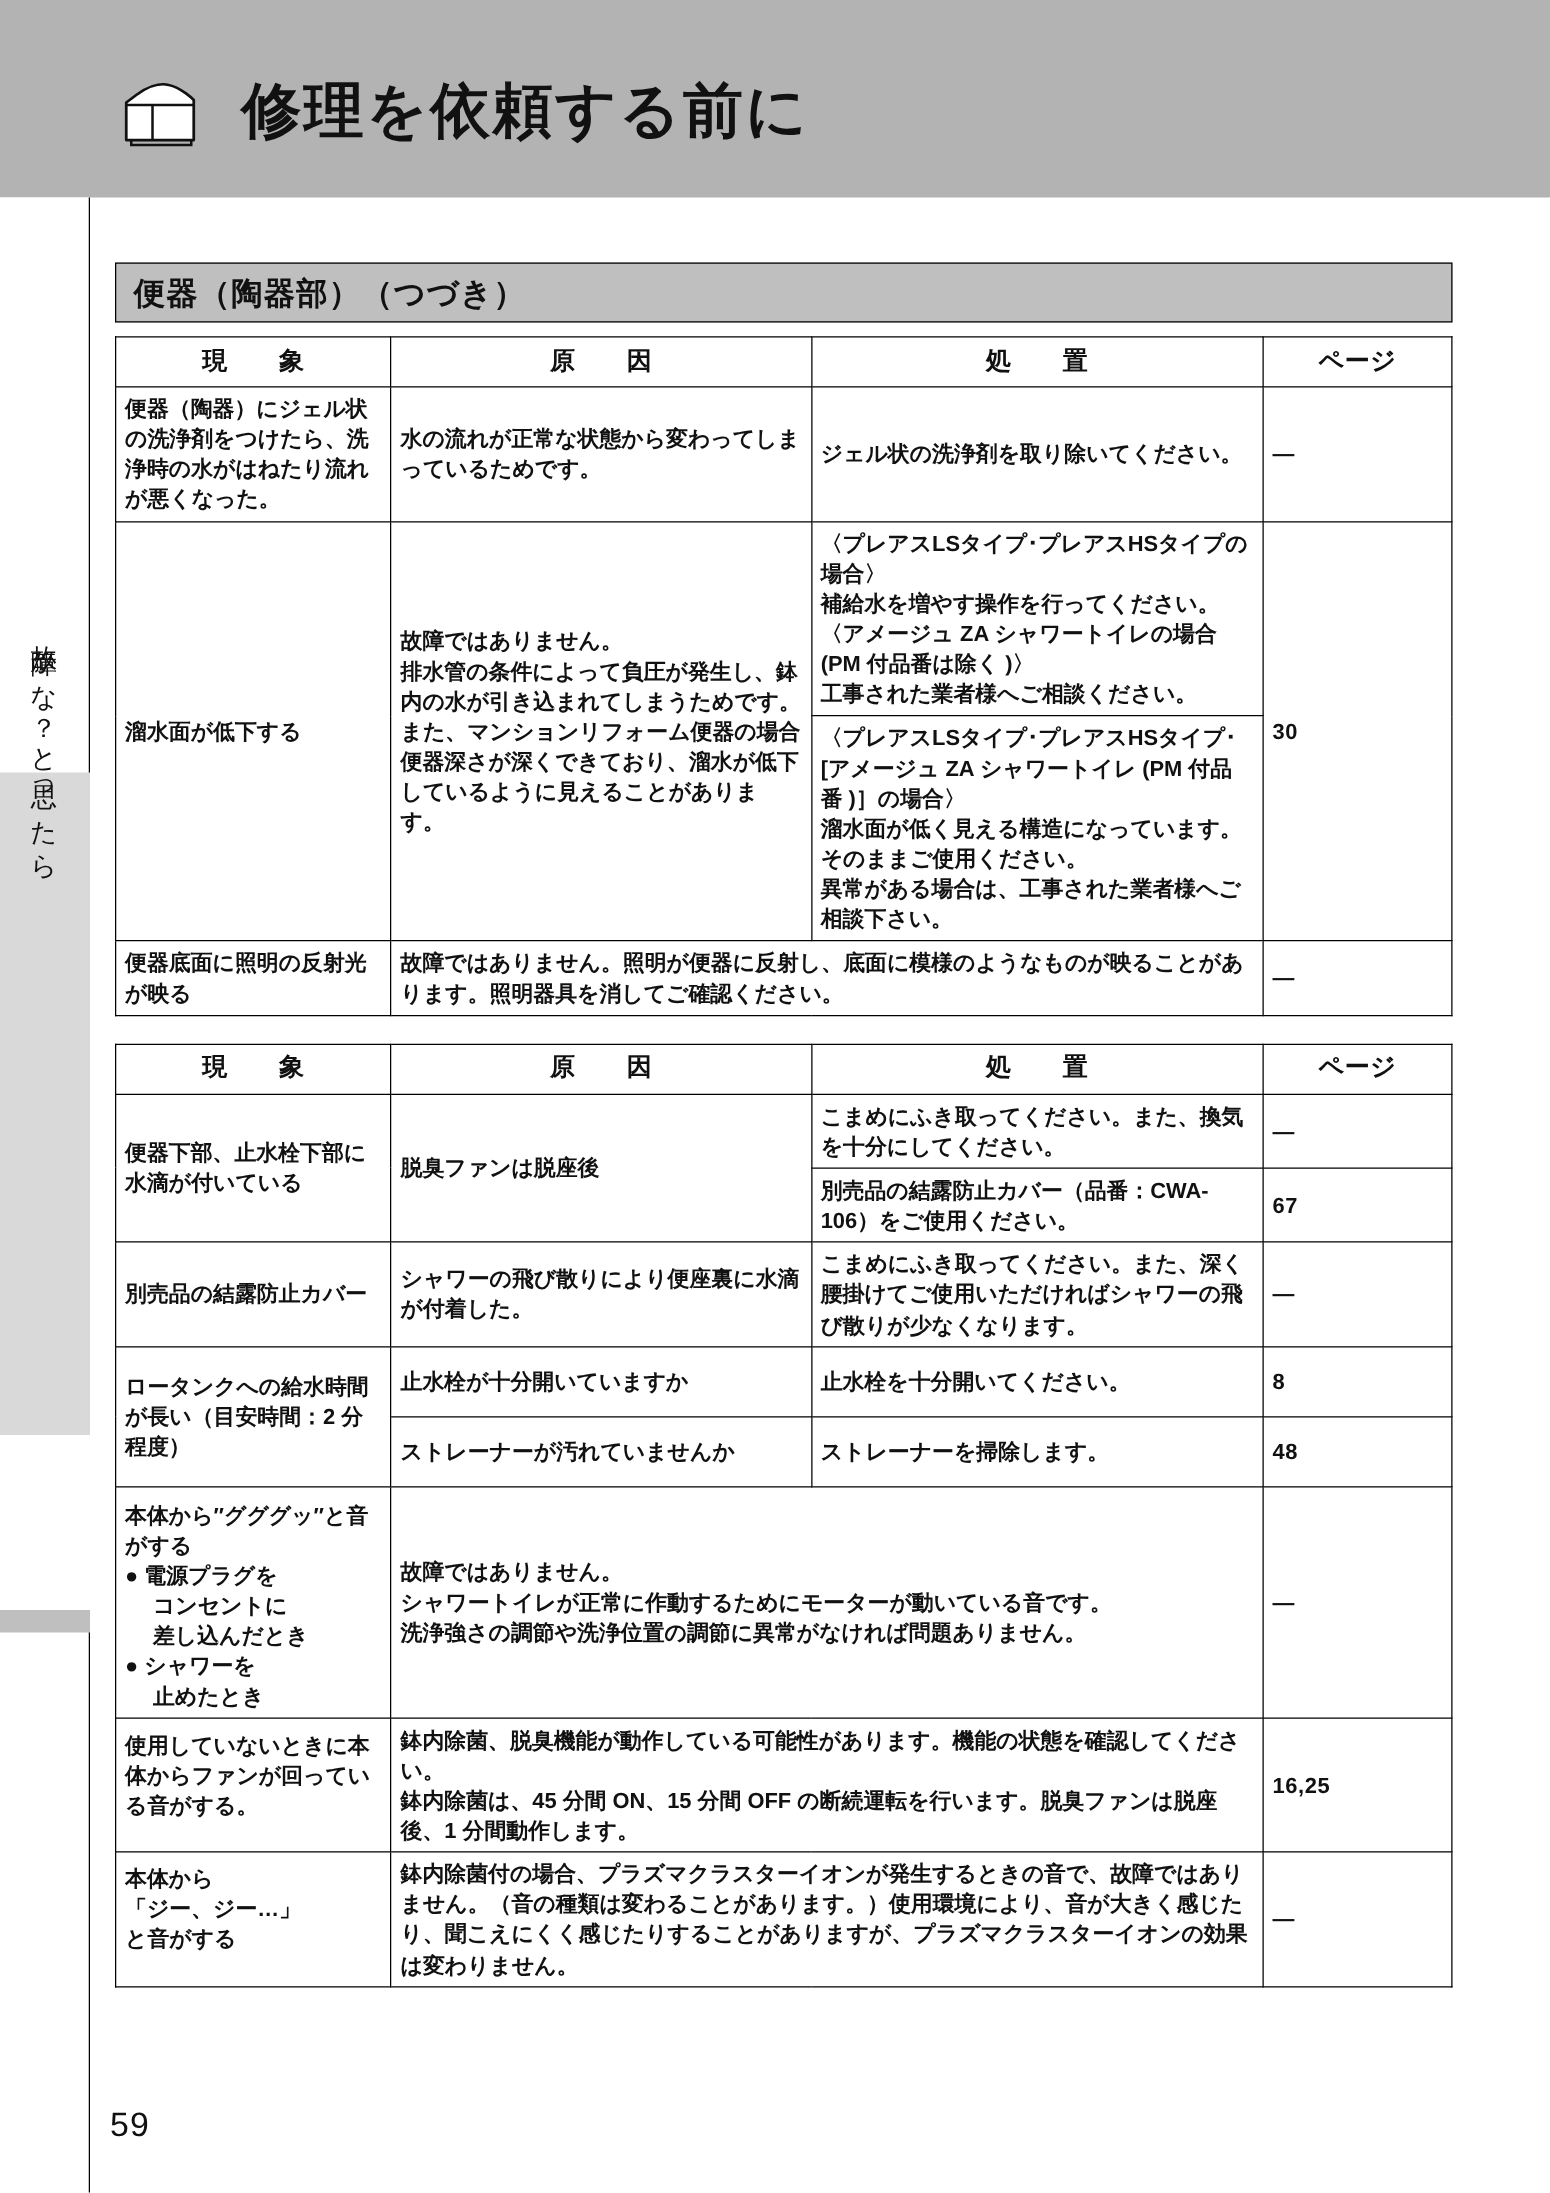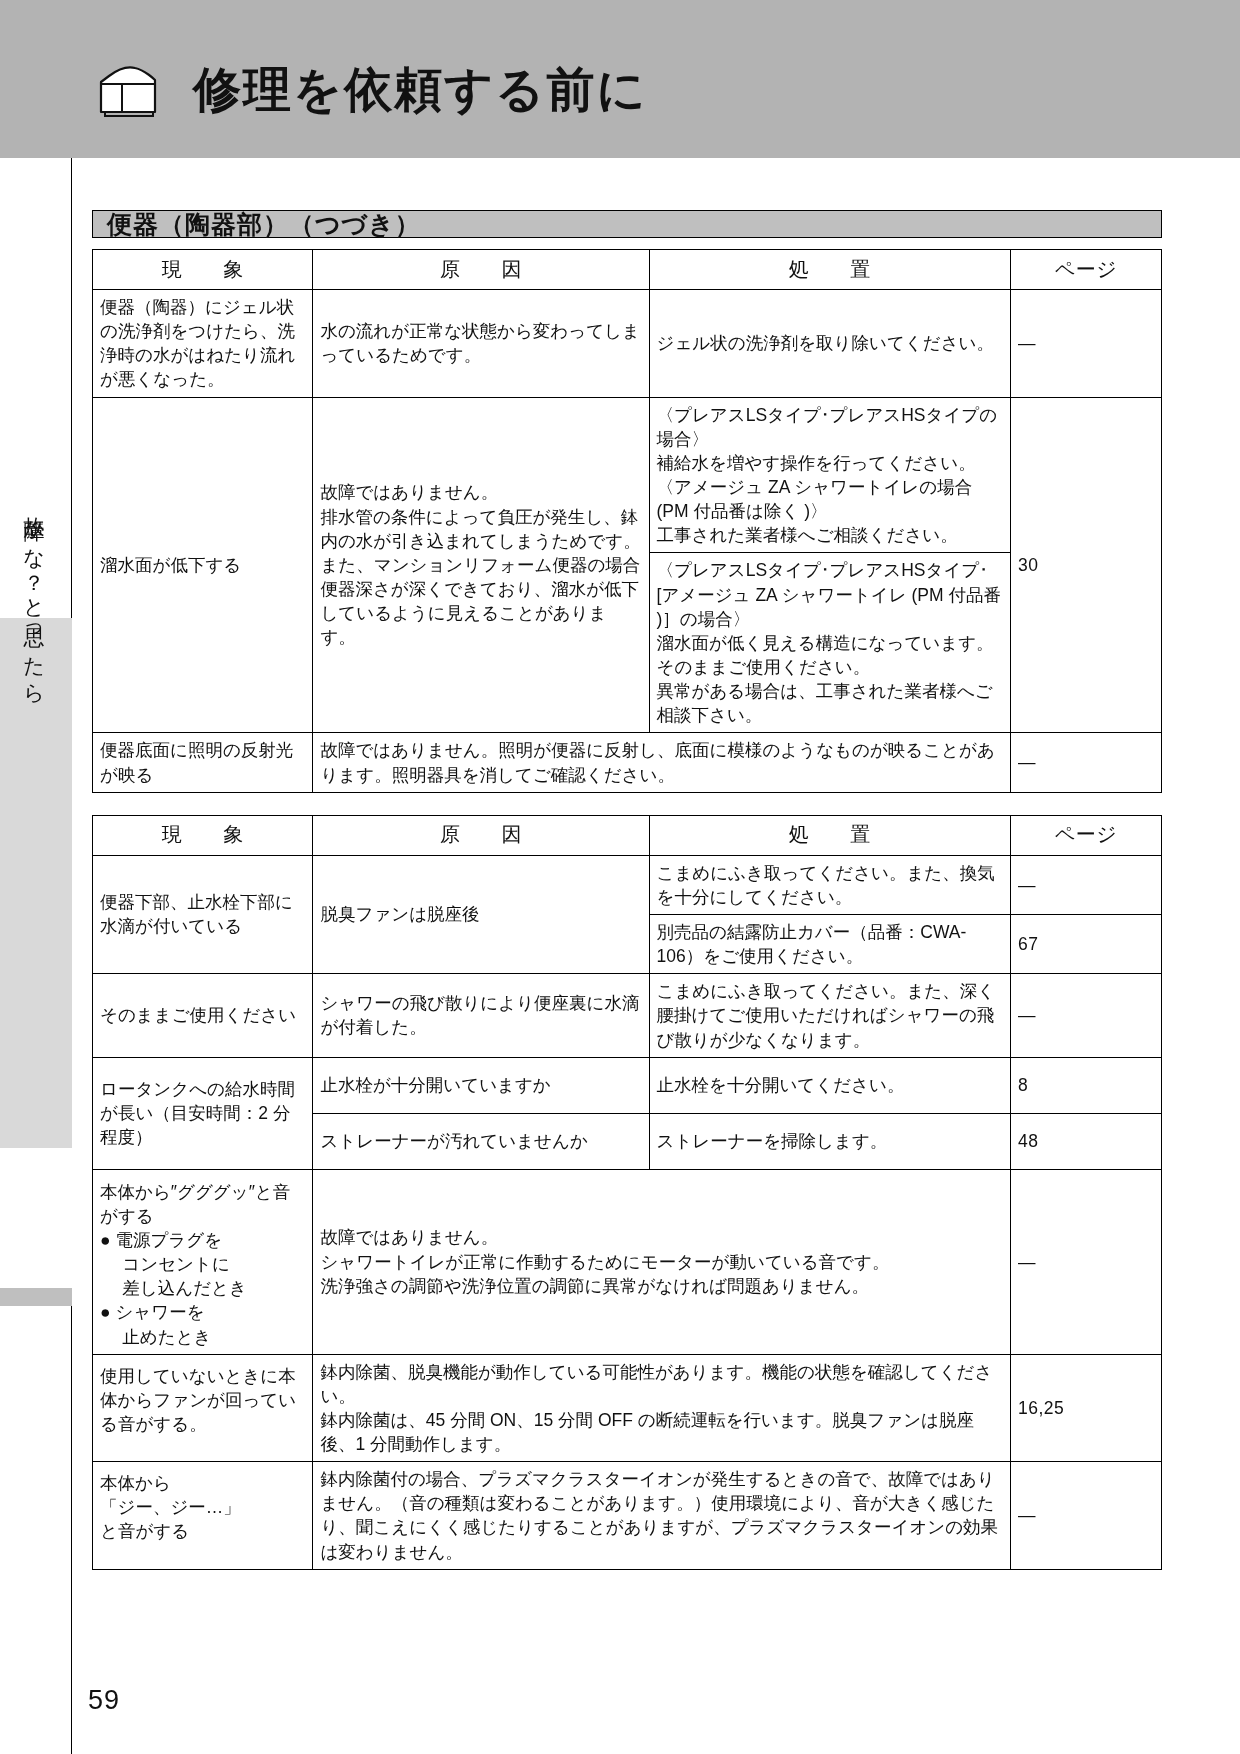--- a/index.html
+++ b/index.html
@@ -76,21 +76,21 @@
   .content {
     position: absolute;
     left: 72px; top: 158px;
     width: 1168px;
     padding: 52px 78px 0 20px;
   }
 
   .section-bar {
     background: #bfbfbf;
     border: 1px solid #000;
-    height: 28px;
+    height: 48px;
     display: flex;
     align-items: center;
     padding-left: 14px;
     font-size: 25px;
     font-weight: bold;
     letter-spacing: 1px;
     color: #111;
     margin-bottom: 11px;
   }
 
@@ -100,21 +100,21 @@
     table-layout: fixed;
     border: 1.5px solid #000;
   }
   table.tbl td, table.tbl th {
     border: 1px solid #000;
     vertical-align: middle;
     padding: 5px 7px;
     font-size: 17.5px;
     line-height: 1.38;
     color: #111;
-    font-weight: normal;
+    font-weight: bold;
     text-align: left;
   }
   table.tbl thead th {
     text-align: center;
     font-size: 20px;
     height: 40px;
     padding: 3px 4px;
     letter-spacing: 0.5px;
   }
   .hd-sp-narrow { letter-spacing: 2px; }
@@ -245,21 +245,21 @@
         <td rowspan="2">脱臭ファンは脱座後</td>
         <td class="small" style="height:58px">こまめにふき取ってください。また、換気を十分にしてください。</td>
         <td class="page">—</td>
       </tr>
       <tr>
         <td class="small" style="height:58px">別売品の結露防止カバー（品番：CWA-106）をご使用ください。</td>
         <td class="page">67</td>
       </tr>
 
       <tr>
-        <td class="sym">そのままご使用ください</td>
+        <td class="sym">別売品の結露防止カバー</td>
         <td>シャワーの飛び散りにより便座裏に水滴が付着した。</td>
         <td class="small">こまめにふき取ってください。また、深く腰掛けてご使用いただければシャワーの飛び散りが少なくなります。</td>
         <td class="page">—</td>
       </tr>
 
       <tr>
         <td class="sym" rowspan="2">ロータンクへの給水時間が長い（目安時間：2 分程度）</td>
         <td style="height:56px">止水栓が十分開いていますか</td>
         <td style="height:56px">止水栓を十分開いてください。</td>
         <td class="page">8</td>

